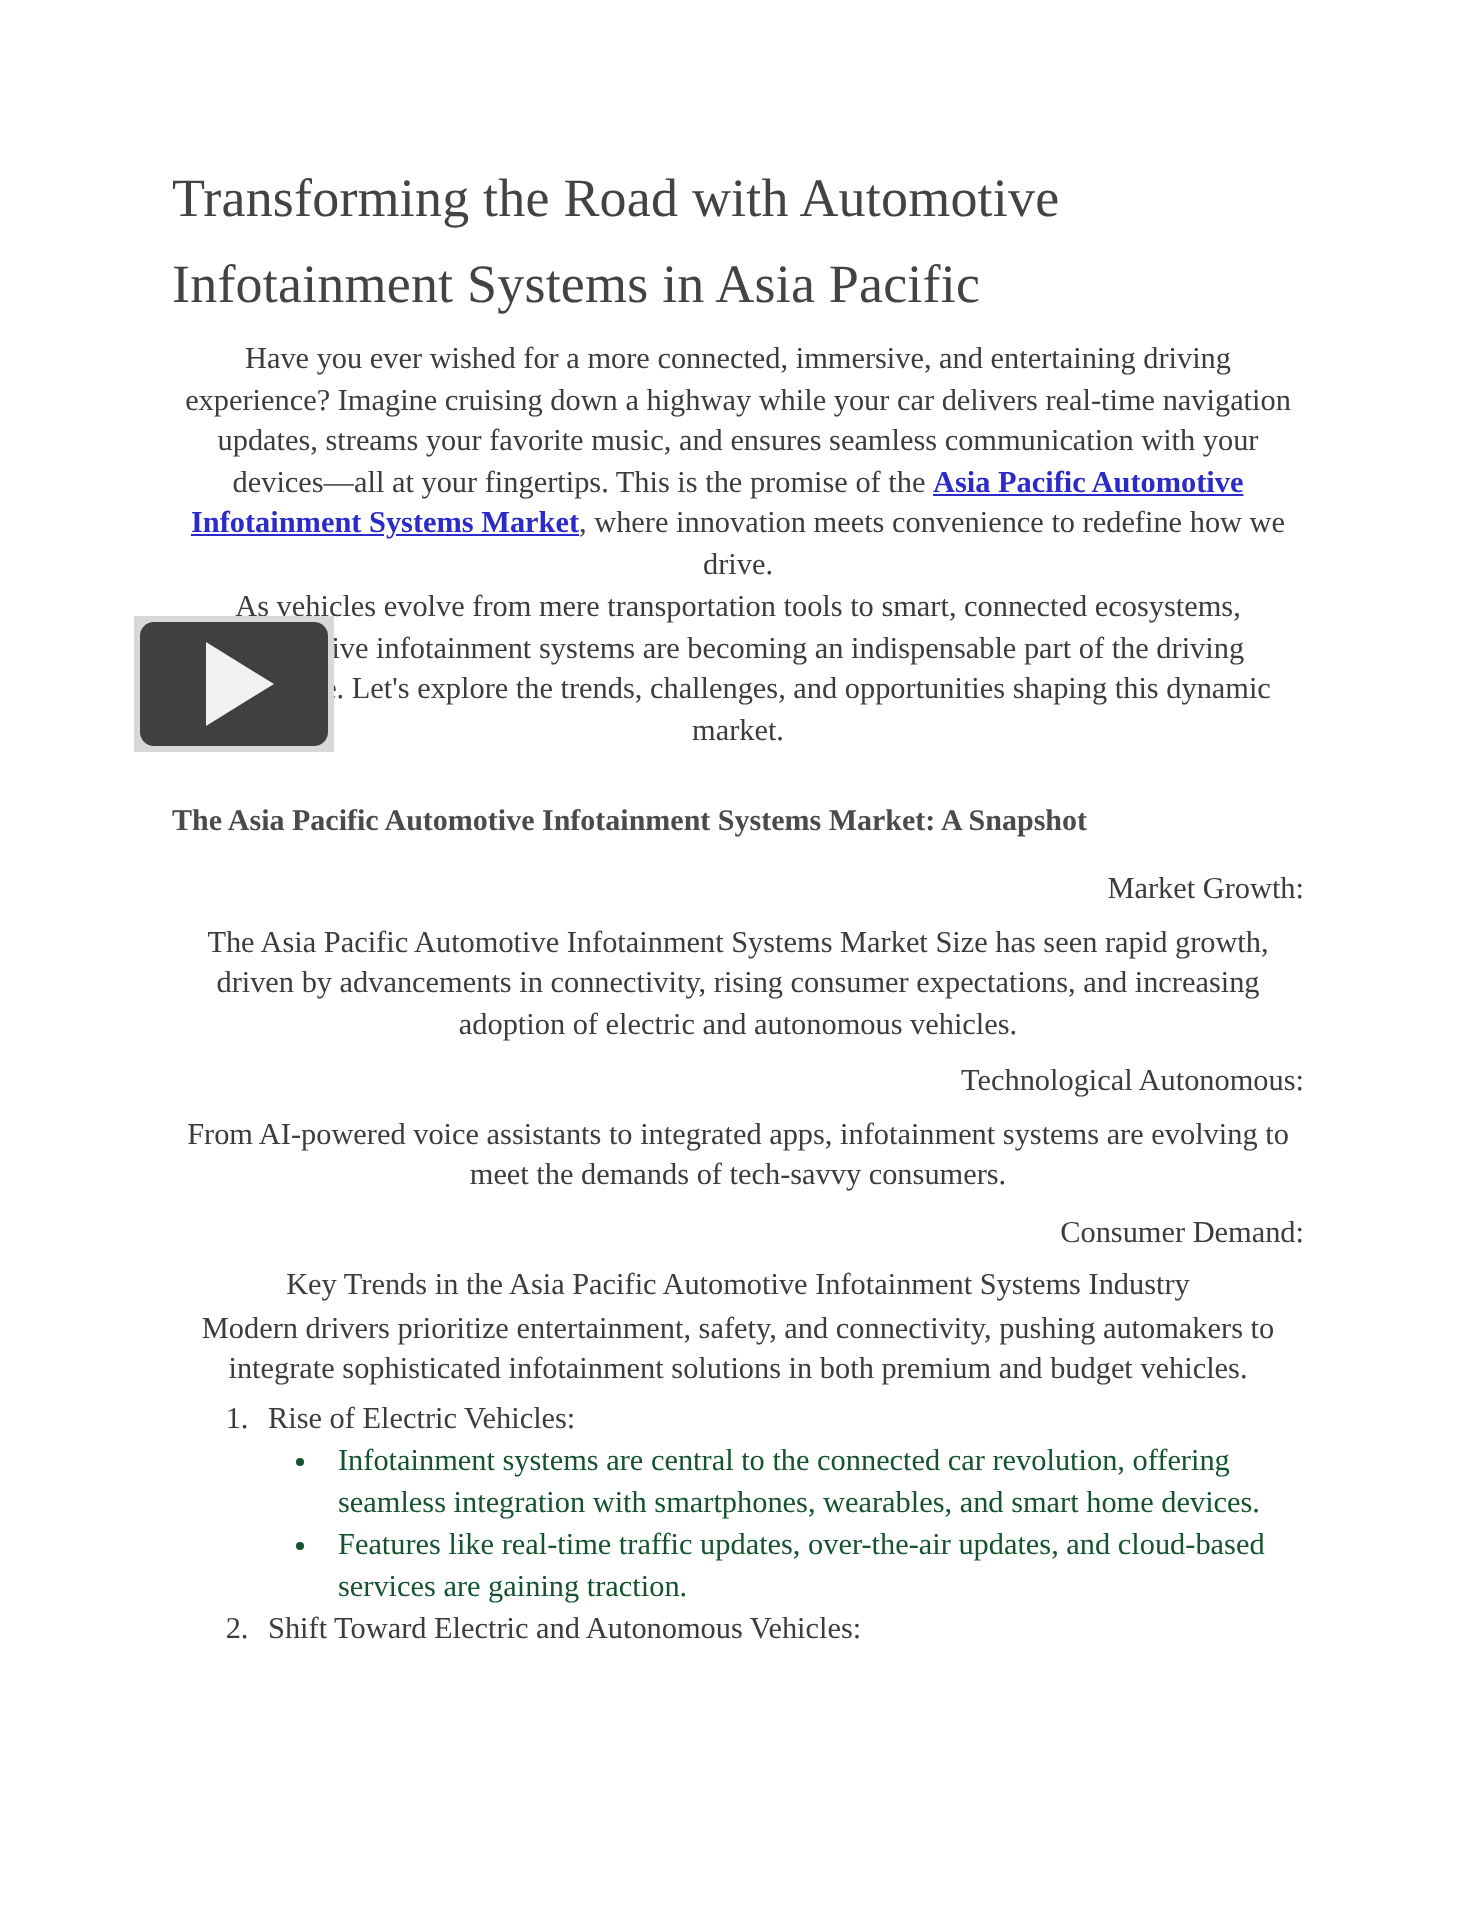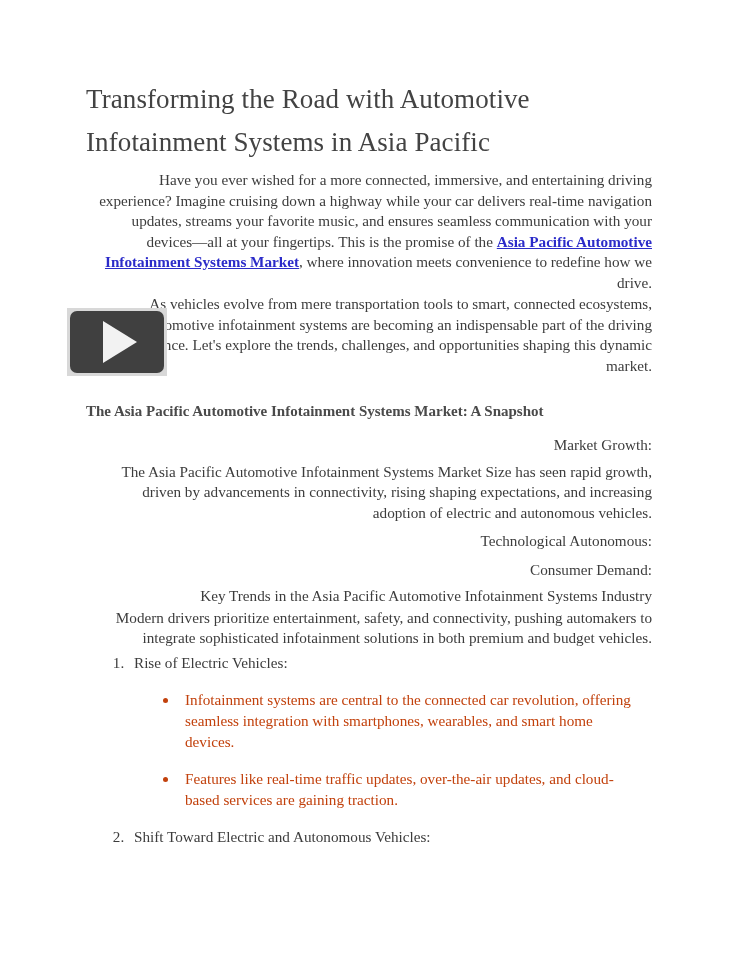--- a/index.html
+++ b/index.html
@@ -44,21 +44,21 @@
     margin: 0 0 6px 0;
     width: 540px;
   }
 
   
   .body-p {
     font-size: 15.2px;
     line-height: 20.5px;
     color: #3c3c3c;
     margin: 0;
-    text-align: right;
+    text-align: center;
   }
   .body-p + .body-p {
     margin-top: 1px;
   }
 
   .doc-link {
     color: #2b2bc9;
     font-weight: bold;
     text-decoration: underline;
   }
@@ -98,23 +98,23 @@
     padding-left: 6px;
   }
   ul.bullet-list {
     margin: 0 0 0 0;
     padding-left: 29px;
     list-style-type: disc;
   }
   ul.bullet-list > li {
     font-size: 15.2px;
     line-height: 21px;
-    color: #c2410c;
+    color: #14532d;
     padding-left: 6px;
-    margin: 16px;
+    margin: 0;
   }
 
   
   .video-overlay {
     position: absolute;
     left: 67px;
     top: 308px;
     width: 100px;
     height: 68px;
     box-sizing: border-box;
@@ -150,23 +150,24 @@
 
     <h1 class="doc-title">Transforming the Road with Automotive Infotainment Systems in Asia Pacific</h1>
 
     <p class="body-p"><span>Have you ever wished for a more connected, immersive, and entertaining driving experience? Imagine cruising down a highway while your car delivers real-time navigation updates, streams your favorite music, and ensures seamless communication with your devices—all at your fingertips. This is the promise of the </span><a href="#" class="doc-link">Asia Pacific Automotive Infotainment Systems Market</a><span>, where innovation meets convenience to redefine how we drive.</span></p>
 
     <p class="body-p">As vehicles evolve from mere transportation tools to smart, connected ecosystems, automotive infotainment systems are becoming an indispensable part of the driving experience. Let's explore the trends, challenges, and opportunities shaping this dynamic market.</p>
 
     <h2 class="h2">The Asia Pacific Automotive Infotainment Systems Market: A Snapshot</h2>
 
     <p class="sub-label">Market Growth:</p>
-    <p class="body-p">The Asia Pacific Automotive Infotainment Systems Market Size has seen rapid growth, driven by advancements in connectivity, rising shaping expectations, and increasing adoption of electric and autonomous vehicles.</p>
+    <p class="body-p">The Asia Pacific Automotive Infotainment Systems Market Size has seen rapid growth, driven by advancements in connectivity, rising consumer expectations, and increasing adoption of electric and autonomous vehicles.</p>
 
     <p class="sub-label gap-sm">Technological Autonomous:</p>
+    <p class="body-p">From AI-powered voice assistants to integrated apps, infotainment systems are evolving to meet the demands of tech-savvy consumers.</p>
 
     <p class="sub-label gap-sm">Consumer Demand:</p>
     <p class="body-p">Key Trends in the Asia Pacific Automotive Infotainment Systems Industry</p>
 
     <p class="body-p">Modern drivers prioritize entertainment, safety, and connectivity, pushing automakers to integrate sophisticated infotainment solutions in both premium and budget vehicles.</p>
 
     <ol class="num-list">
       <li>
         <span>Rise of Electric Vehicles:</span>
         <ul class="bullet-list">

